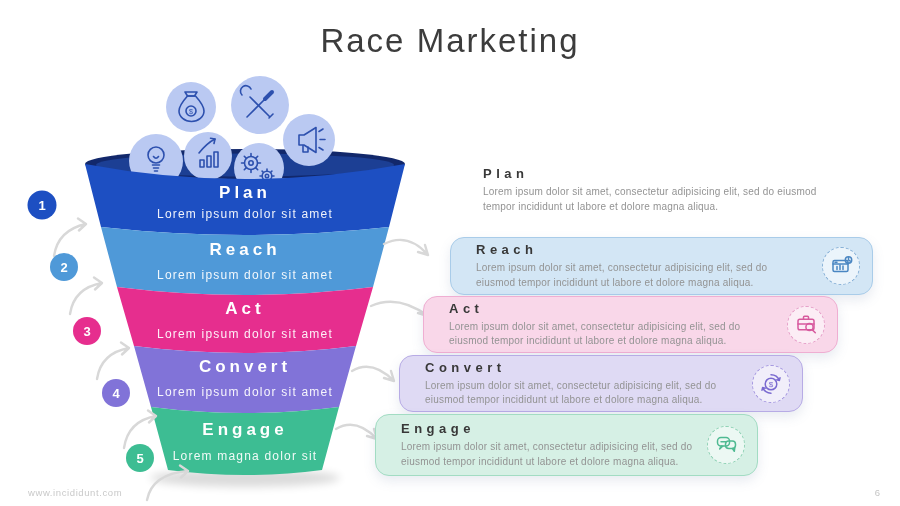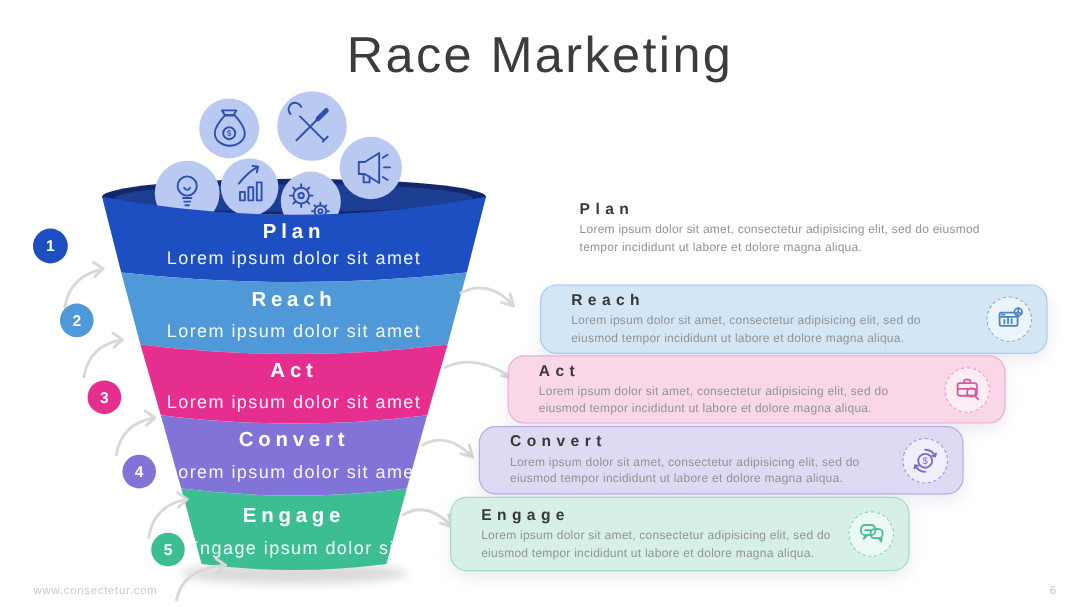--- a/index.html
+++ b/index.html
@@ -4,28 +4,28 @@
 <style>
   html,body{margin:0;padding:0;}
   body{
     width:900px;height:506px;position:relative;overflow:hidden;
     background:#ffffff;
     font-family:"Liberation Sans", sans-serif;
   }
   
   .slide-title{
     position:absolute;top:22px;left:0;width:900px;text-align:center;
-    font-size:42px;font-weight:400;color:#3c3c3c;letter-spacing:2px;
+    font-size:33px;font-weight:400;color:#3c3c3c;letter-spacing:2px;
   }
   
   #funnel-svg{position:absolute;left:0;top:0;}
   
   .flabel{position:absolute;left:95px;width:300px;text-align:center;color:#fff;pointer-events:none;}
   .flabel.big{font-size:17px;font-weight:bold;letter-spacing:4px;}
-  .flabel.sub{font-size:15px;letter-spacing:1.2px;color:rgba(255,255,255,.93);}
+  .flabel.sub{font-size:12px;letter-spacing:1.2px;color:rgba(255,255,255,.93);}
   
   .detail-head{font-size:13px;font-weight:bold;letter-spacing:4.5px;color:#383838;margin-bottom:4px;}
   .detail-body{font-size:10px;line-height:1.45;color:#939393;letter-spacing:.2px;}
   .plan-detail{position:absolute;left:483px;top:166px;width:335px;}
   .card{
     position:absolute;box-sizing:border-box;border-radius:14px;
     display:flex;align-items:center;justify-content:space-between;
     padding:0 12px 0 25px;
     box-shadow:0 5px 12px rgba(100,120,160,.15);
   }
@@ -149,21 +149,21 @@
 
 <div class="flabel big" style="top:183px">Plan</div>
 <div class="flabel sub" style="top:207px">Lorem ipsum dolor sit amet</div>
 <div class="flabel big" style="top:240px">Reach</div>
 <div class="flabel sub" style="top:268px">Lorem ipsum dolor sit amet</div>
 <div class="flabel big" style="top:299px">Act</div>
 <div class="flabel sub" style="top:327px">Lorem ipsum dolor sit amet</div>
 <div class="flabel big" style="top:357px">Convert</div>
 <div class="flabel sub" style="top:385px">Lorem ipsum dolor sit amet</div>
 <div class="flabel big" style="top:420px">Engage</div>
-<div class="flabel sub" style="top:449px">Engage ipsum dolor sit</div>
+<div class="flabel sub" style="top:449px">Lorem magna dolor sit</div>
 
 <div class="plan-detail">
   <div class="detail-head">Plan</div>
   <div class="detail-body">Lorem ipsum dolor sit amet, consectetur adipisicing elit, sed do eiusmod tempor incididunt ut labore et dolore magna aliqua.</div>
 </div>
 
 <div class="card card-reach">
   <div class="txt">
     <div class="detail-head">Reach</div>
     <div class="detail-body">Lorem ipsum dolor sit amet, consectetur adipisicing elit, sed do eiusmod tempor incididunt ut labore et dolore magna aliqua.</div>
@@ -219,14 +219,14 @@
     <svg width="36" height="36" viewBox="0 0 36 36" fill="none" stroke="#4fba92" stroke-width="1.5" stroke-linecap="round" stroke-linejoin="round">
       <rect x="9.5" y="10.5" width="12" height="8.5" rx="3.5"></rect>
       <path d="M13.5,19 l-1.8,3 3.2,-3"></path>
       <path d="M13,14.8 h5"></path>
       <rect x="17.5" y="14" width="10" height="7.5" rx="3.2"></rect>
       <path d="M24.5,21.5 l1.8,2.8 0.4,-2.9"></path>
     </svg>
   </div>
 </div>
 
-<div class="site">www.consectetur.com</div>
+<div class="site">www.incididunt.com</div>
 <div class="page-num">6</div>
 
 </body></html>

